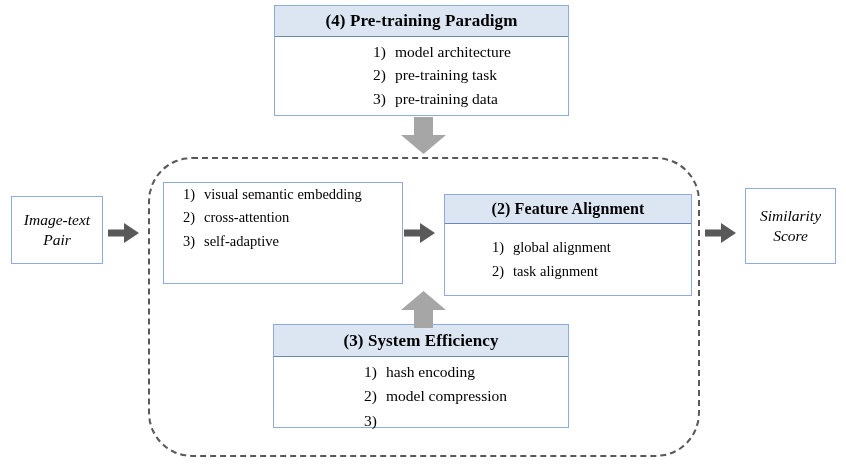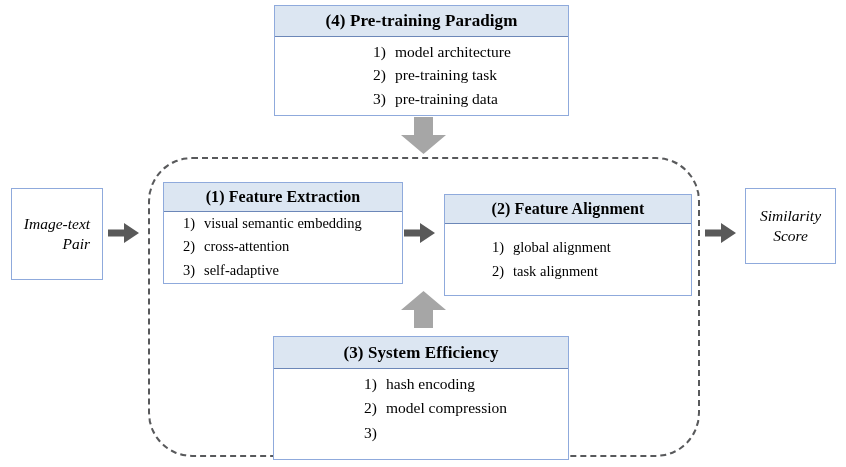--- a/index.html
+++ b/index.html
@@ -104,26 +104,26 @@
   #card-extraction       { left: 163px; top: 182px; width: 240px; height: 102px; }
   #card-extraction .card-header { height: 29px; font-size: 16px; }
   #card-extraction .card-body   { height: 70px; padding: 0 0 0 16px; }
   #card-extraction .olist li    { font-size: 14.5px; line-height: 1.62; }
 
   #card-alignment        { left: 444px; top: 182px; width: 248px; height: 102px; margin-top: 12px; }
   #card-alignment .card-header { height: 29px; font-size: 16px; }
   #card-alignment .card-body   { height: 70px; padding: 0 0 0 44px; }
   #card-alignment .olist li    { font-size: 14.5px; line-height: 1.68; }
 
-  #card-efficiency       { left: 273px; top: 336px; width: 296px; height: 124px; }
+  #card-efficiency       { left: 273px; top: 324px; width: 296px; height: 104px; }
   #card-efficiency .card-header { height: 32px; font-size: 17px; }
   #card-efficiency .card-body   { height: 79px; padding: 0 0 0 88px; }
   #card-efficiency .olist li    { font-size: 15.5px; line-height: 1.55; }
 
-  #box-input  { left: 11px;  top: 188px; width: 92px; height: 92px; font-size: 15.5px; text-align: right; }
+  #box-input  { left: 11px;  top: 196px; width: 92px; height: 68px; font-size: 15.5px; }
   #box-output { left: 745px; top: 188px; width: 91px; height: 76px; font-size: 15.5px; }
 
   #dashed-region { left: 148px; top: 157px; width: 552px; height: 300px; }
 
   #arrow-in    { left: 108px; top: 220px; }
   #arrow-mid   { left: 404px; top: 220px; }
   #arrow-out   { left: 705px; top: 220px; }
   #arrow-down  { left: 400px; top: 117px; }
   #arrow-up    { left: 400px; top: 291px; }
 </style>
@@ -148,21 +148,20 @@
         </li>
         <li>
           <span class="num">3)</span>
           <span class="txt">pre-training data</span>
         </li>
       </ul>
     </div>
   </div>
 
   <div class="card" id="card-extraction">
-    <div class="card-header">(1) Feature Extraction</div>
     <div class="card-body">
       <ul class="olist">
         <li>
           <span class="num">1)</span>
           <span class="txt">visual semantic embedding</span>
         </li>
         <li>
           <span class="num">2)</span>
           <span class="txt">cross-attention</span>
         </li>

